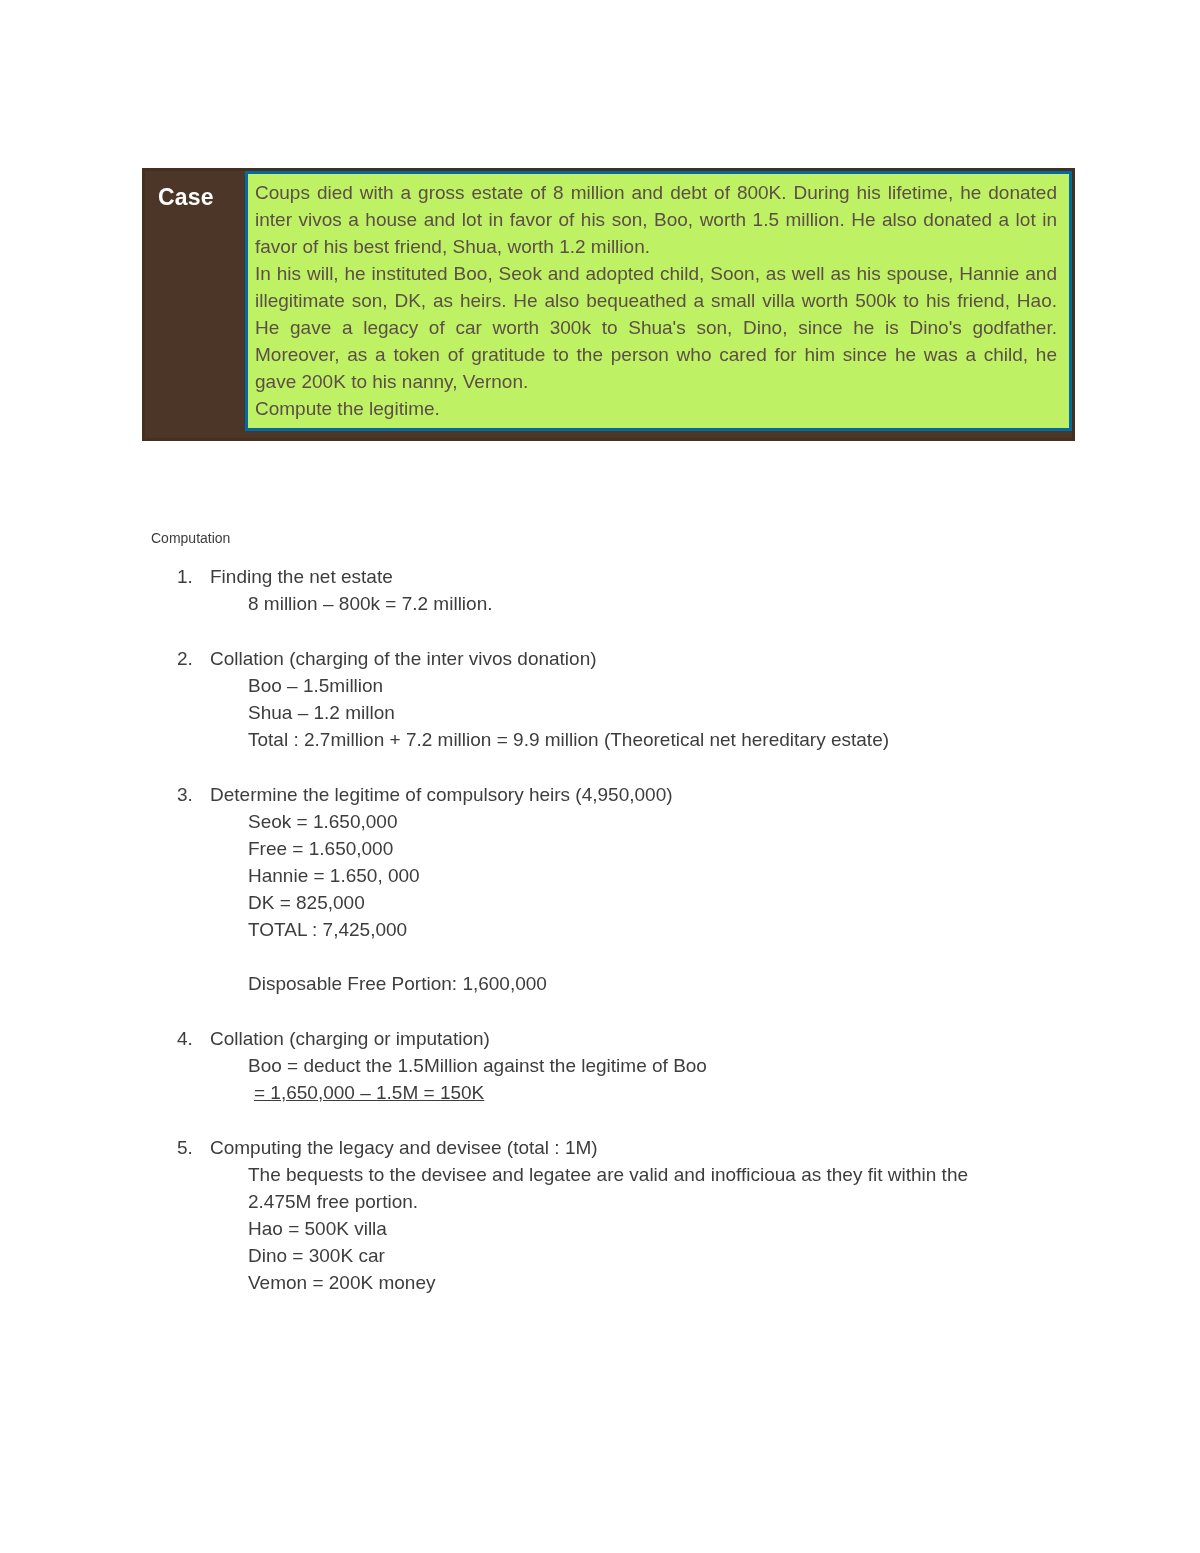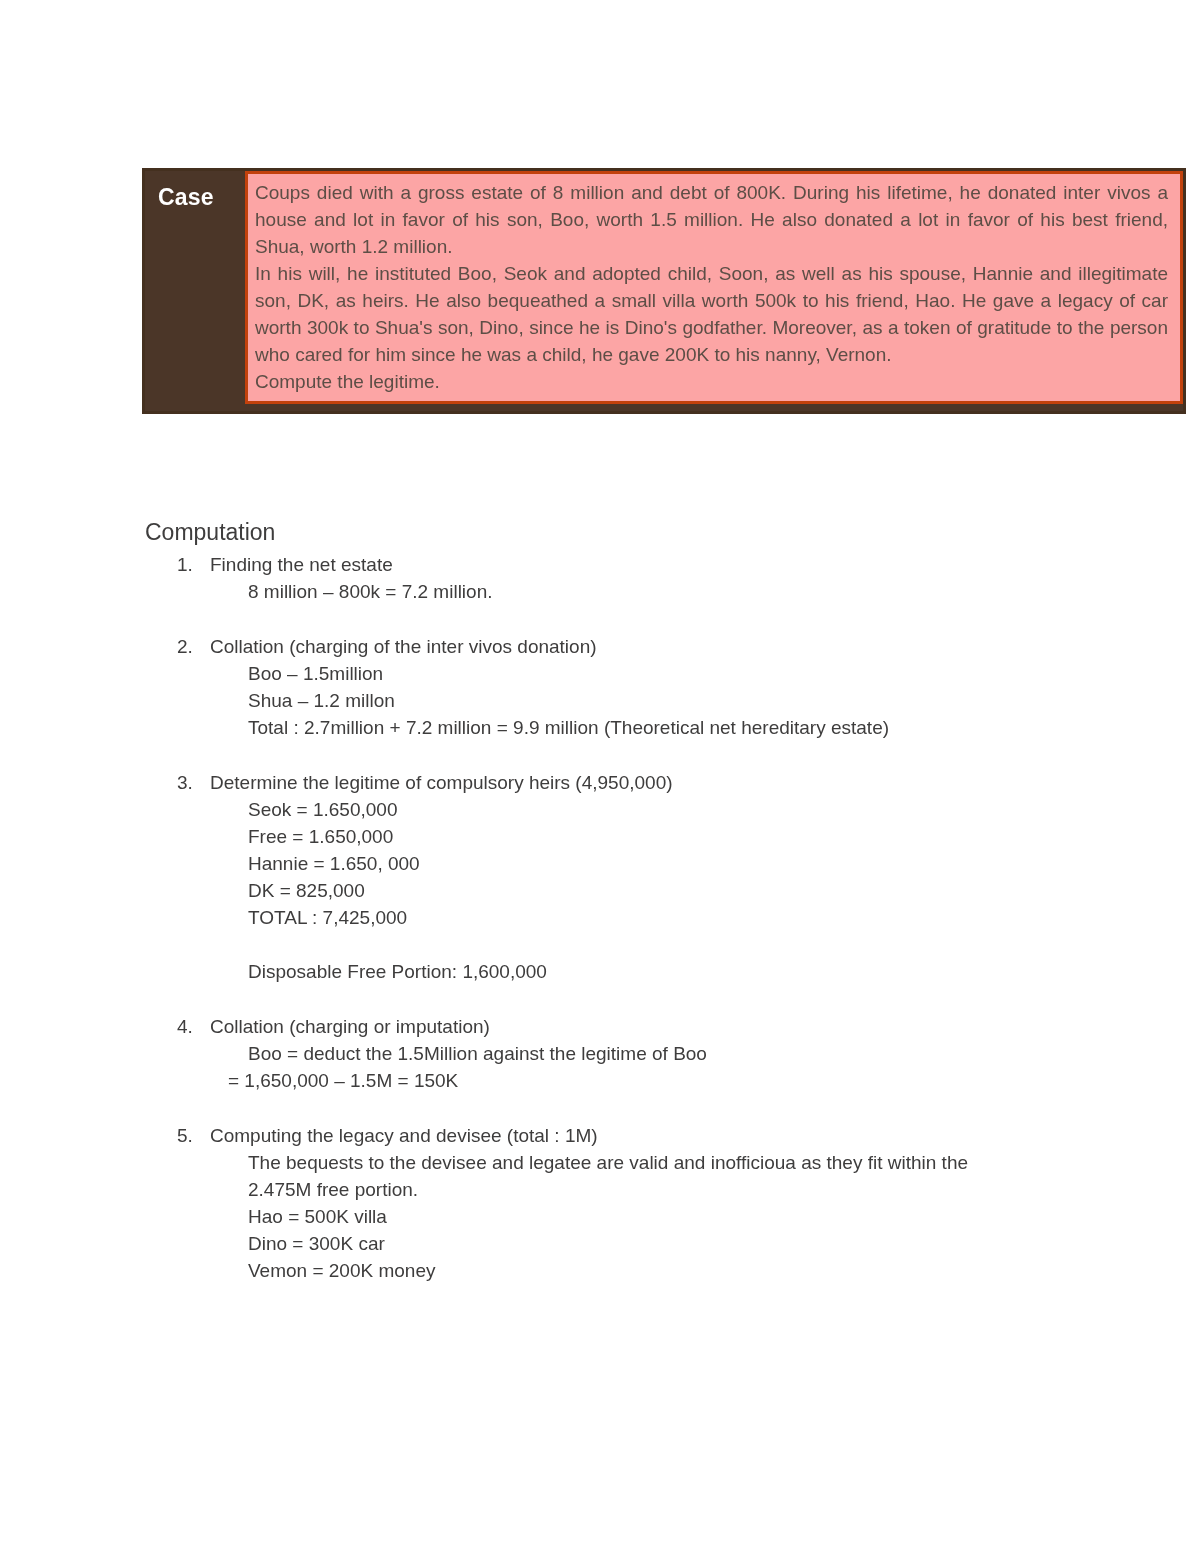--- a/index.html
+++ b/index.html
@@ -14,41 +14,41 @@
     background: #ffffff;
     font-family: "Liberation Sans", "DejaVu Sans", sans-serif;
     overflow: hidden;
   }
 
   
   .case-table {
     position: absolute;
     left: 142px;
     top: 168px;
-    width: 1044px;
+    width: 933px;
     box-sizing: border-box;
     display: flex;
     background: #4b3628;
     border: 3px solid #44301f;
     padding-bottom: 7px;
   }
   .case-label-cell {
     flex: 0 0 100px;
     box-sizing: border-box;
     padding: 13px 0 0 13px;
     color: #ffffff;
     font-size: 23px;
     font-weight: bold;
     letter-spacing: 0.2px;
   }
   .case-body-cell {
     flex: 1 1 auto;
     box-sizing: border-box;
-    background: #fca5a5;
-    border: 3px solid #c2410c;
+    background: #bef264;
+    border: 3px solid #0369a1;
     padding: 5px 12px 6px 7px;
     color: #5d4e46;
     font-size: 19px;
     line-height: 27px;
     text-align: justify;
   }
   .case-body-cell p {
     margin: 0;
   }
 
@@ -56,22 +56,22 @@
   .computation {
     position: absolute;
     left: 140px;
     top: 514px;
     width: 940px;
     color: #3e3d3d;
     font-size: 19px;
     line-height: 27px;
   }
   .comp-heading {
-    margin: 5px;
-    font-size: 23px;
+    margin: 11px;
+    font-size: 14px;
     font-weight: normal;
     line-height: 27px;
   }
   .comp-item {
     margin-top: 28px;
   }
   .comp-item.first {
     margin-top: 0;
   }
   .item-head {
@@ -82,21 +82,22 @@
     flex: 0 0 33px;
   }
   .item-title {
     flex: 1 1 auto;
   }
   .comp-line {
     margin-left: 108px;
     max-width: 762px;
   }
   .comp-line.extra-indent {
-    margin-left: 88px;
+    margin-left: 114px;
+    text-decoration: underline;
   }
   .comp-line.gap-above {
     margin-top: 27px;
   }
 </style>
 </head>
 <body>
 
 <div class="page">
 

